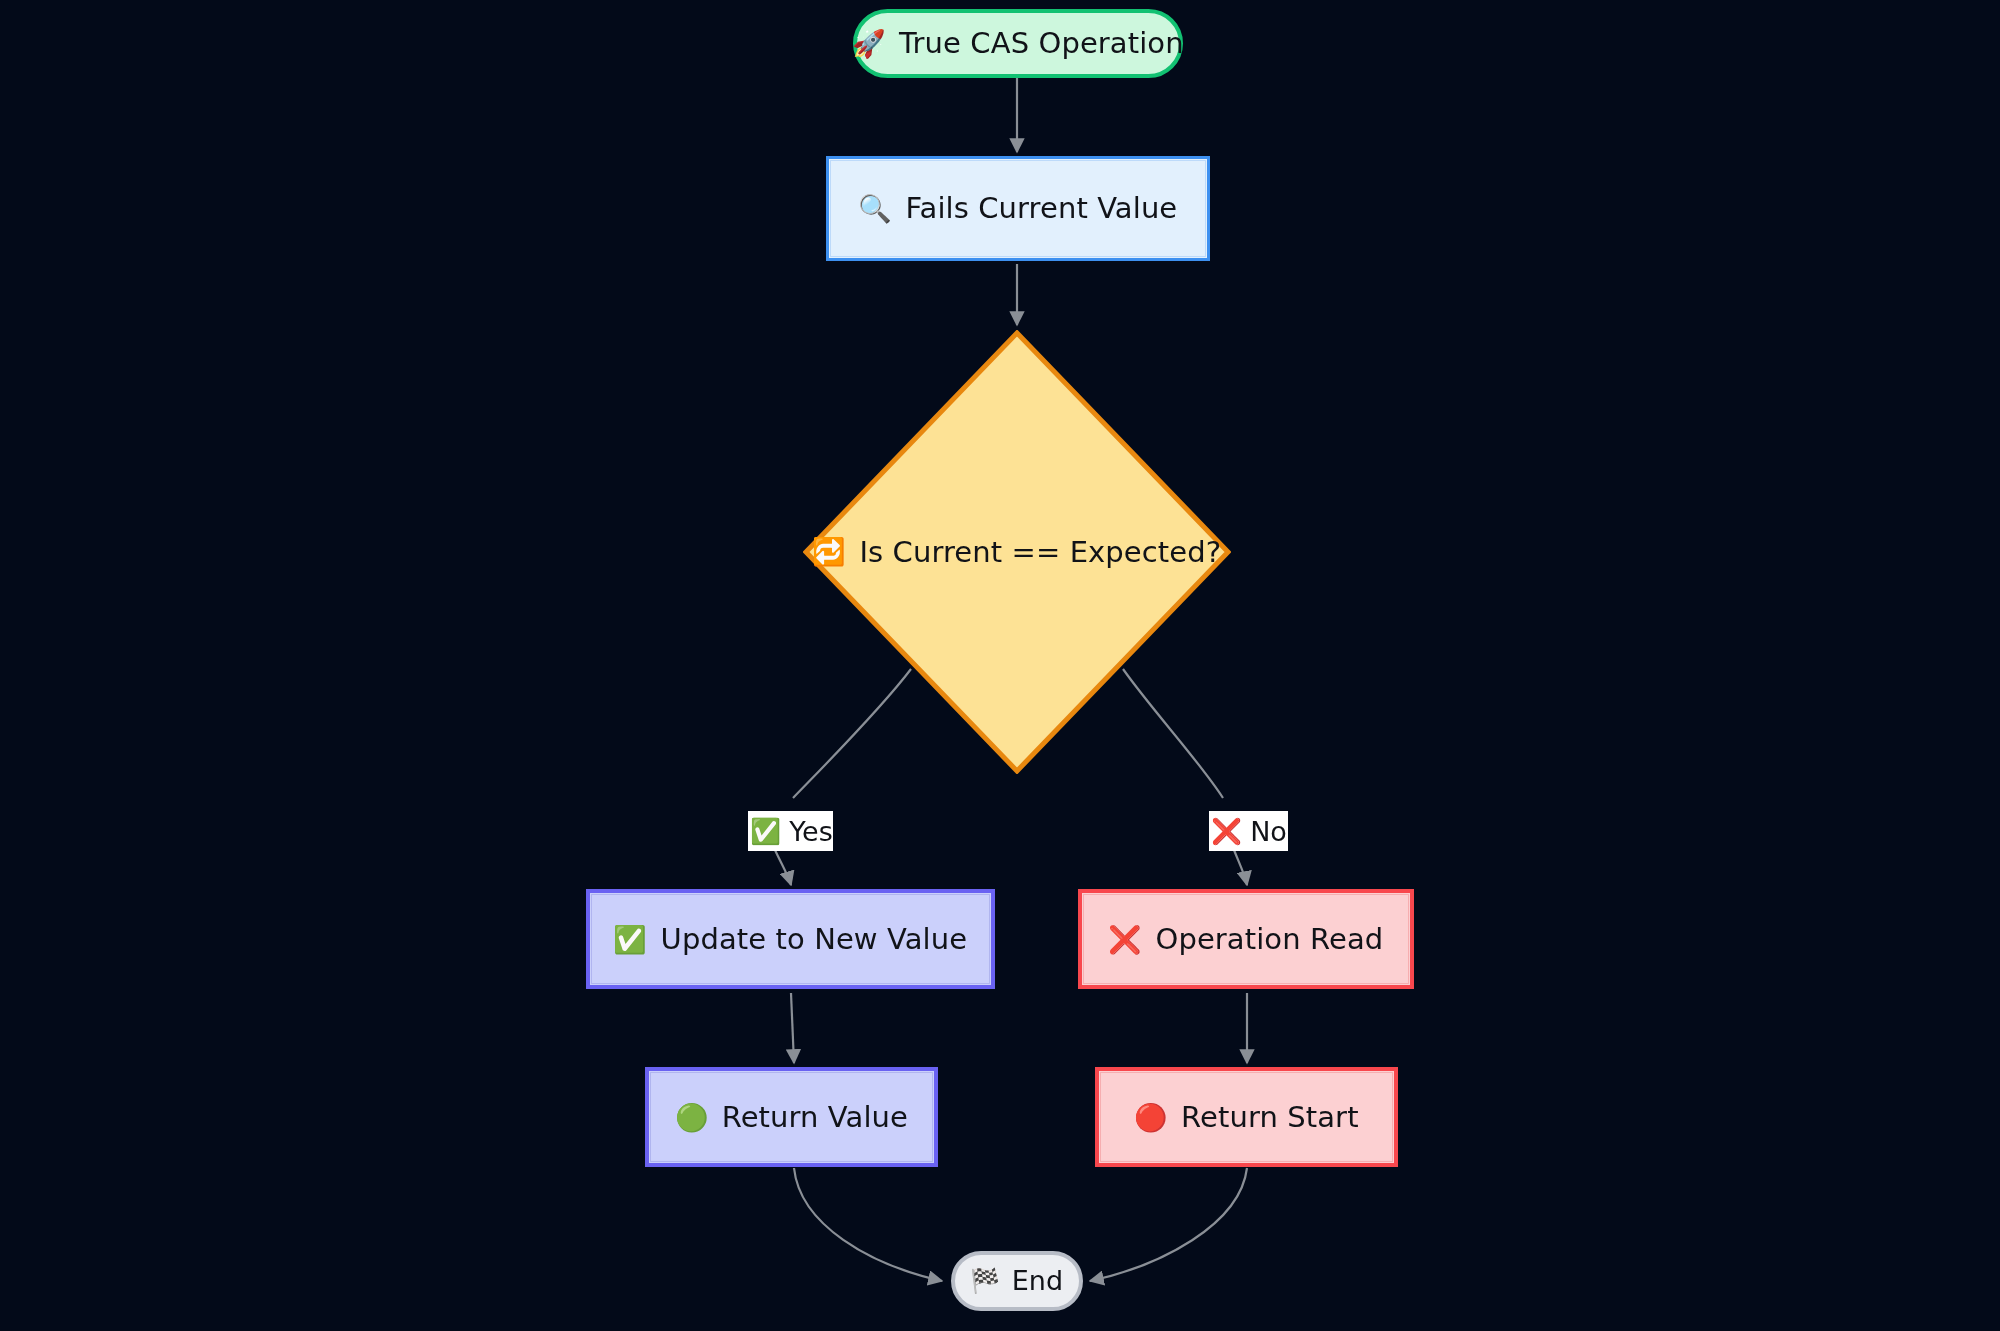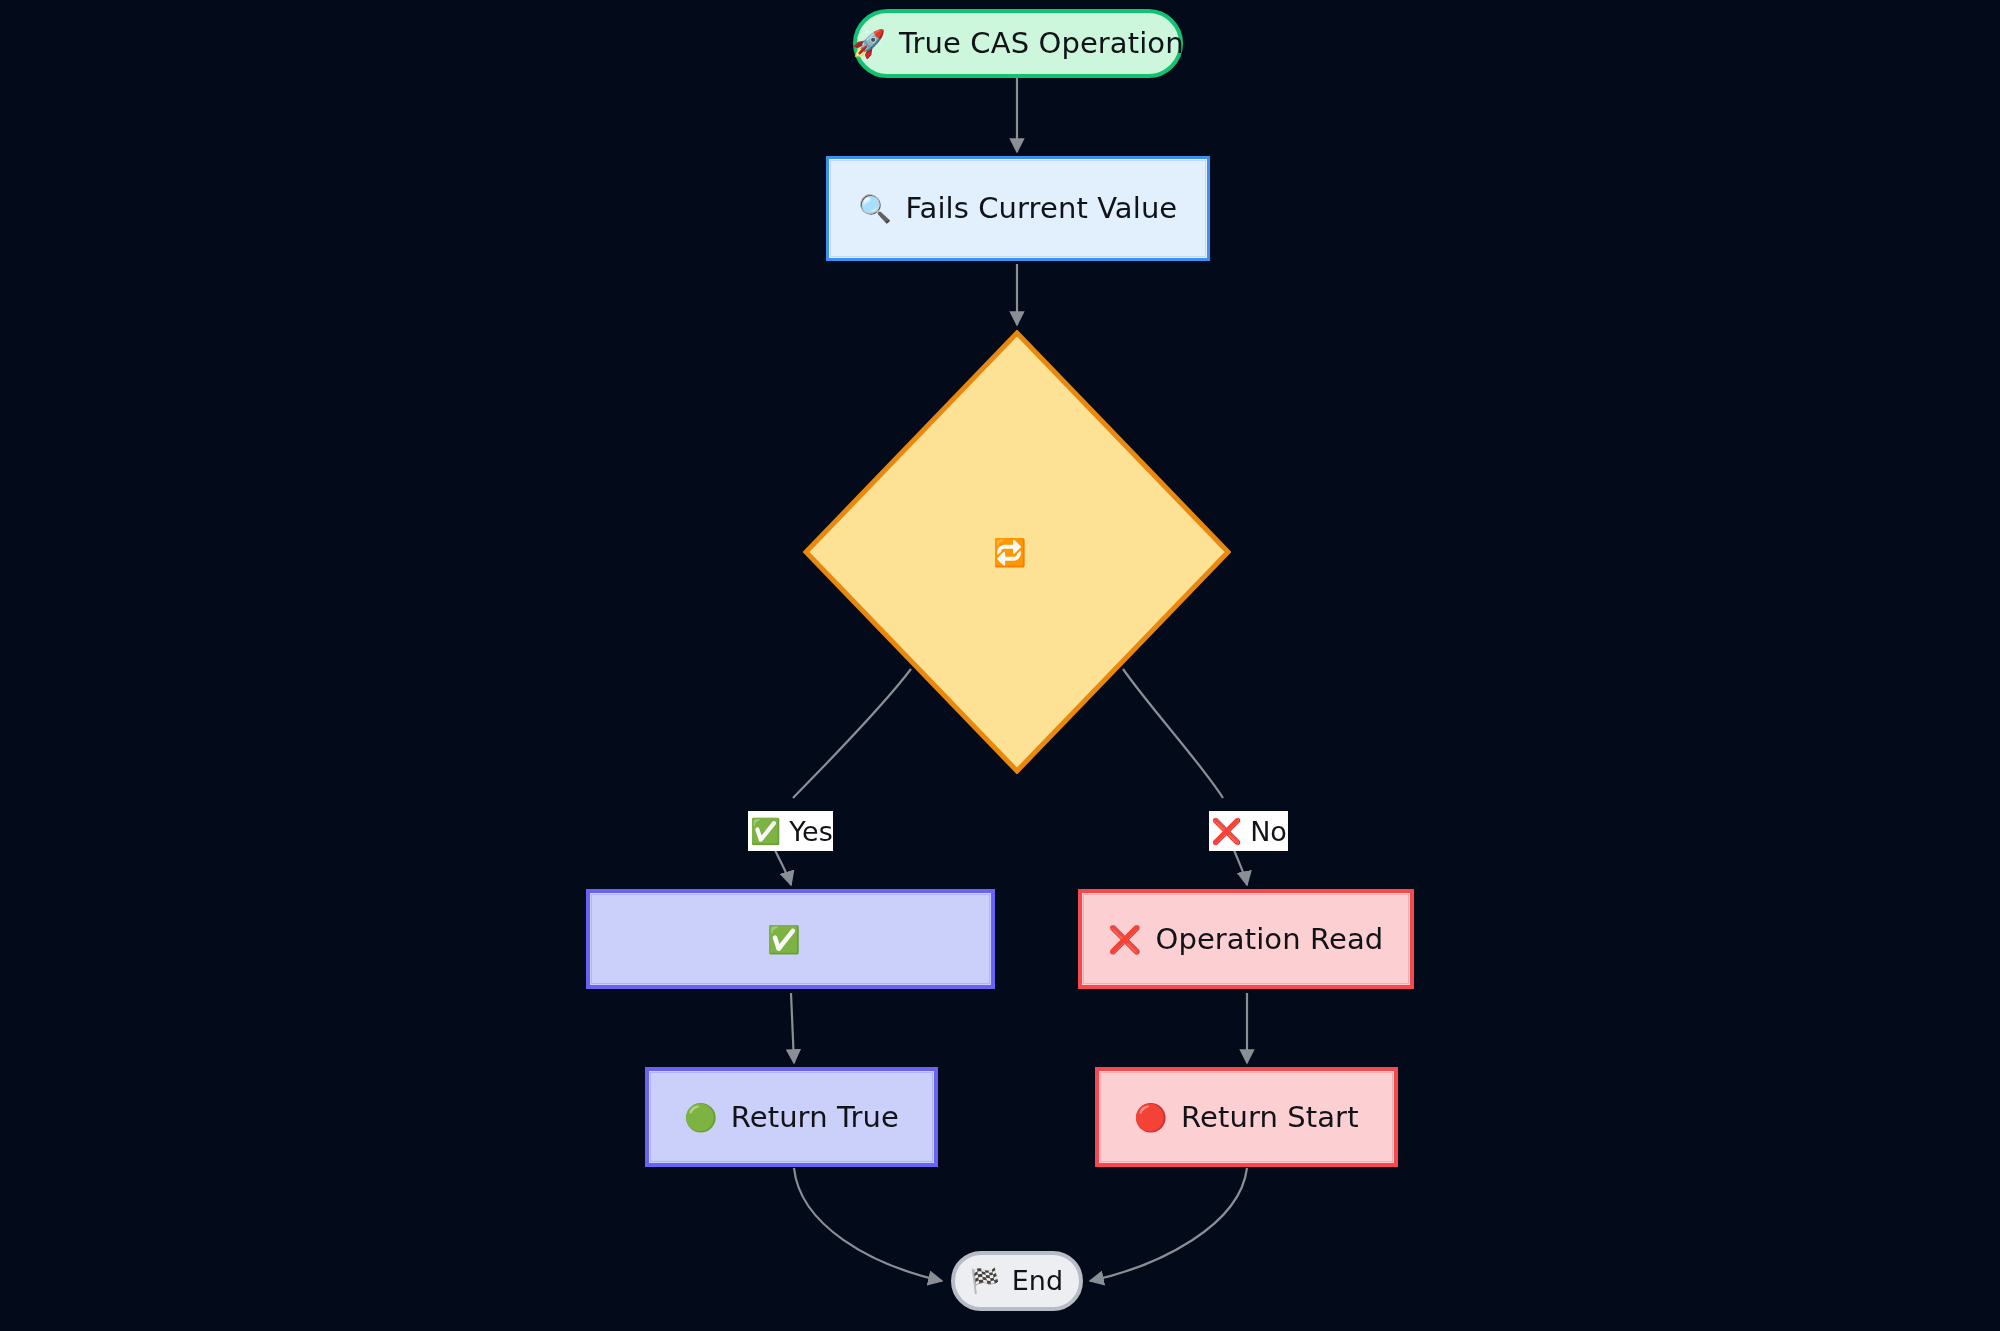--- a/index.html
+++ b/index.html
@@ -171,49 +171,51 @@
     <span class="ico">🔍</span>
     <span class="lbl">Fails Current Value</span>
   </div>
 
   <div class="node n-decision" style="left:803px; top:330px; width:428px; height:444px;">
     <svg class="diamond-shape" viewBox="0 0 428 444" preserveAspectRatio="none" xmlns="http://www.w3.org/2000/svg">
       <polygon points="214,3 425,222 214,441 3,222" fill="#fde295" stroke="#e8880f" stroke-width="5"></polygon>
     </svg>
     <span class="diamond-label">
       <span class="ico">🔁</span>
+      <span class="lbl">Is Current == Expected?</span>
     </span>
   </div>
 
   <div class="edge-label" style="left:748px; top:811px; width:85px;">
     <span class="clip">
       <span class="ico">✅</span>
       <span class="lbl">Yes</span>
     </span>
   </div>
 
   <div class="edge-label" style="left:1209px; top:811px; width:79px;">
     <span class="clip">
       <span class="ico">❌</span>
       <span class="lbl">No</span>
     </span>
   </div>
 
   <div class="node n-success" style="left:586px; top:889px; width:409px; height:100px;">
     <span class="ico">✅</span>
+    <span class="lbl">Update to New Value</span>
   </div>
 
   <div class="node n-failure" style="left:1078px; top:889px; width:336px; height:100px;">
     <span class="ico">❌</span>
     <span class="lbl">Operation Read</span>
   </div>
 
   <div class="node n-success" style="left:645px; top:1067px; width:293px; height:100px;">
     <span class="ico">🟢</span>
-    <span class="lbl">Return True</span>
+    <span class="lbl">Return Value</span>
   </div>
 
   <div class="node n-failure" style="left:1095px; top:1067px; width:303px; height:100px;">
     <span class="ico">🔴</span>
     <span class="lbl">Return Start</span>
   </div>
 
   <div class="node n-end" style="left:951px; top:1251px; width:132px; height:60px;">
     <span class="ico">🏁</span>
     <span class="lbl">End</span>

